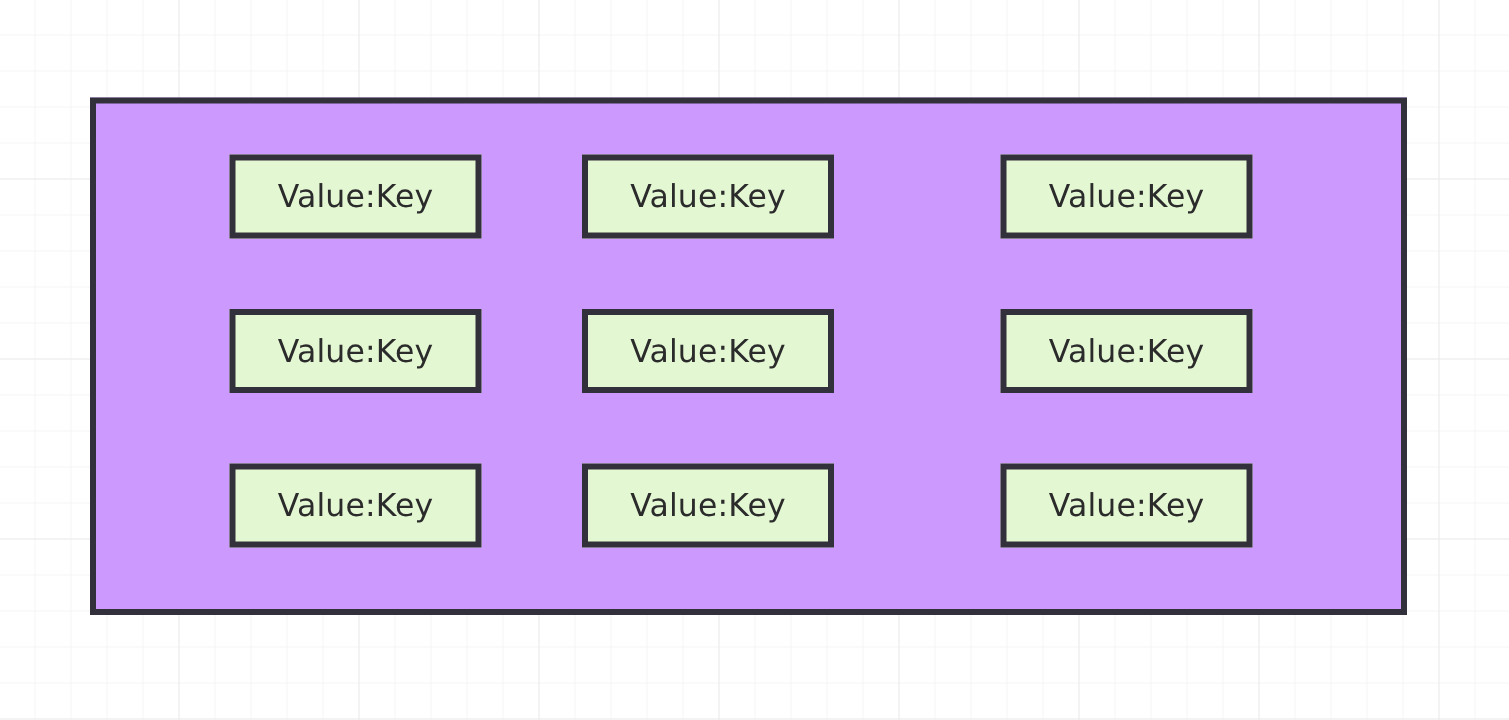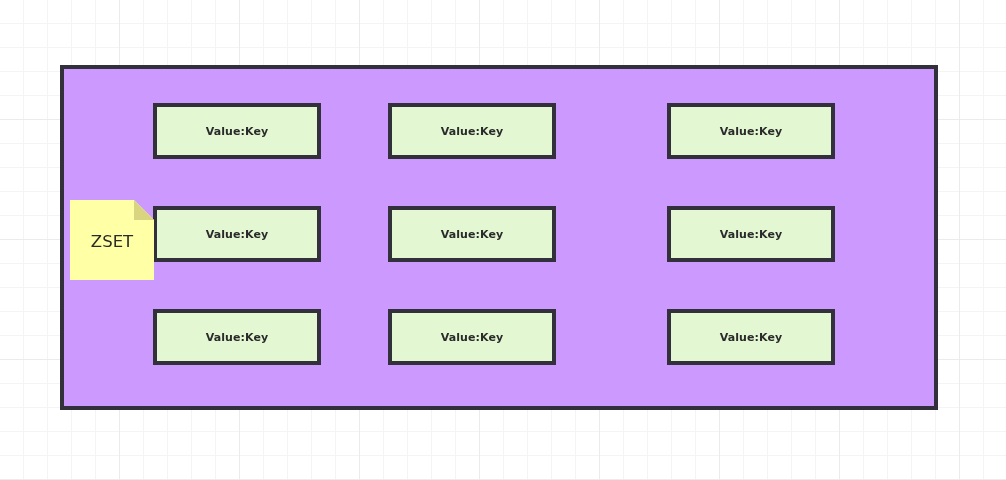--- a/index.html
+++ b/index.html
@@ -51,26 +51,25 @@
     height: 56px;
     box-sizing: border-box;
     background: #e3f7d3;
     border: 4px solid #32303a;
     display: flex;
     align-items: center;
     justify-content: center;
   }
   .value-box-label {
     font-family: "DejaVu Sans", sans-serif;
-    font-size: 11px;
+    font-size: 21px;
     color: #2b2b2b;
     letter-spacing: 0.1px;
     line-height: 1;
     white-space: nowrap;
-    font-weight: bold;
   }
 
   
   .col-0 { left: 153px; }
   .col-1 { left: 388px; }
   .col-2 { left: 667px; }
   
   .row-0 { top: 103px; }
   .row-1 { top: 206px; }
   .row-2 { top: 309px; }
@@ -143,19 +142,14 @@
   <div class="value-box col-0 row-2">
     <span class="value-box-label">Value:Key</span>
   </div>
   <div class="value-box col-1 row-2">
     <span class="value-box-label">Value:Key</span>
   </div>
   <div class="value-box col-2 row-2">
     <span class="value-box-label">Value:Key</span>
   </div>
 
-  <div class="note">
-    <div class="note-body"></div>
-    <div class="note-fold"></div>
-    <div class="note-label">ZSET</div>
-  </div>
 
 </div>
 
 </body></html>

